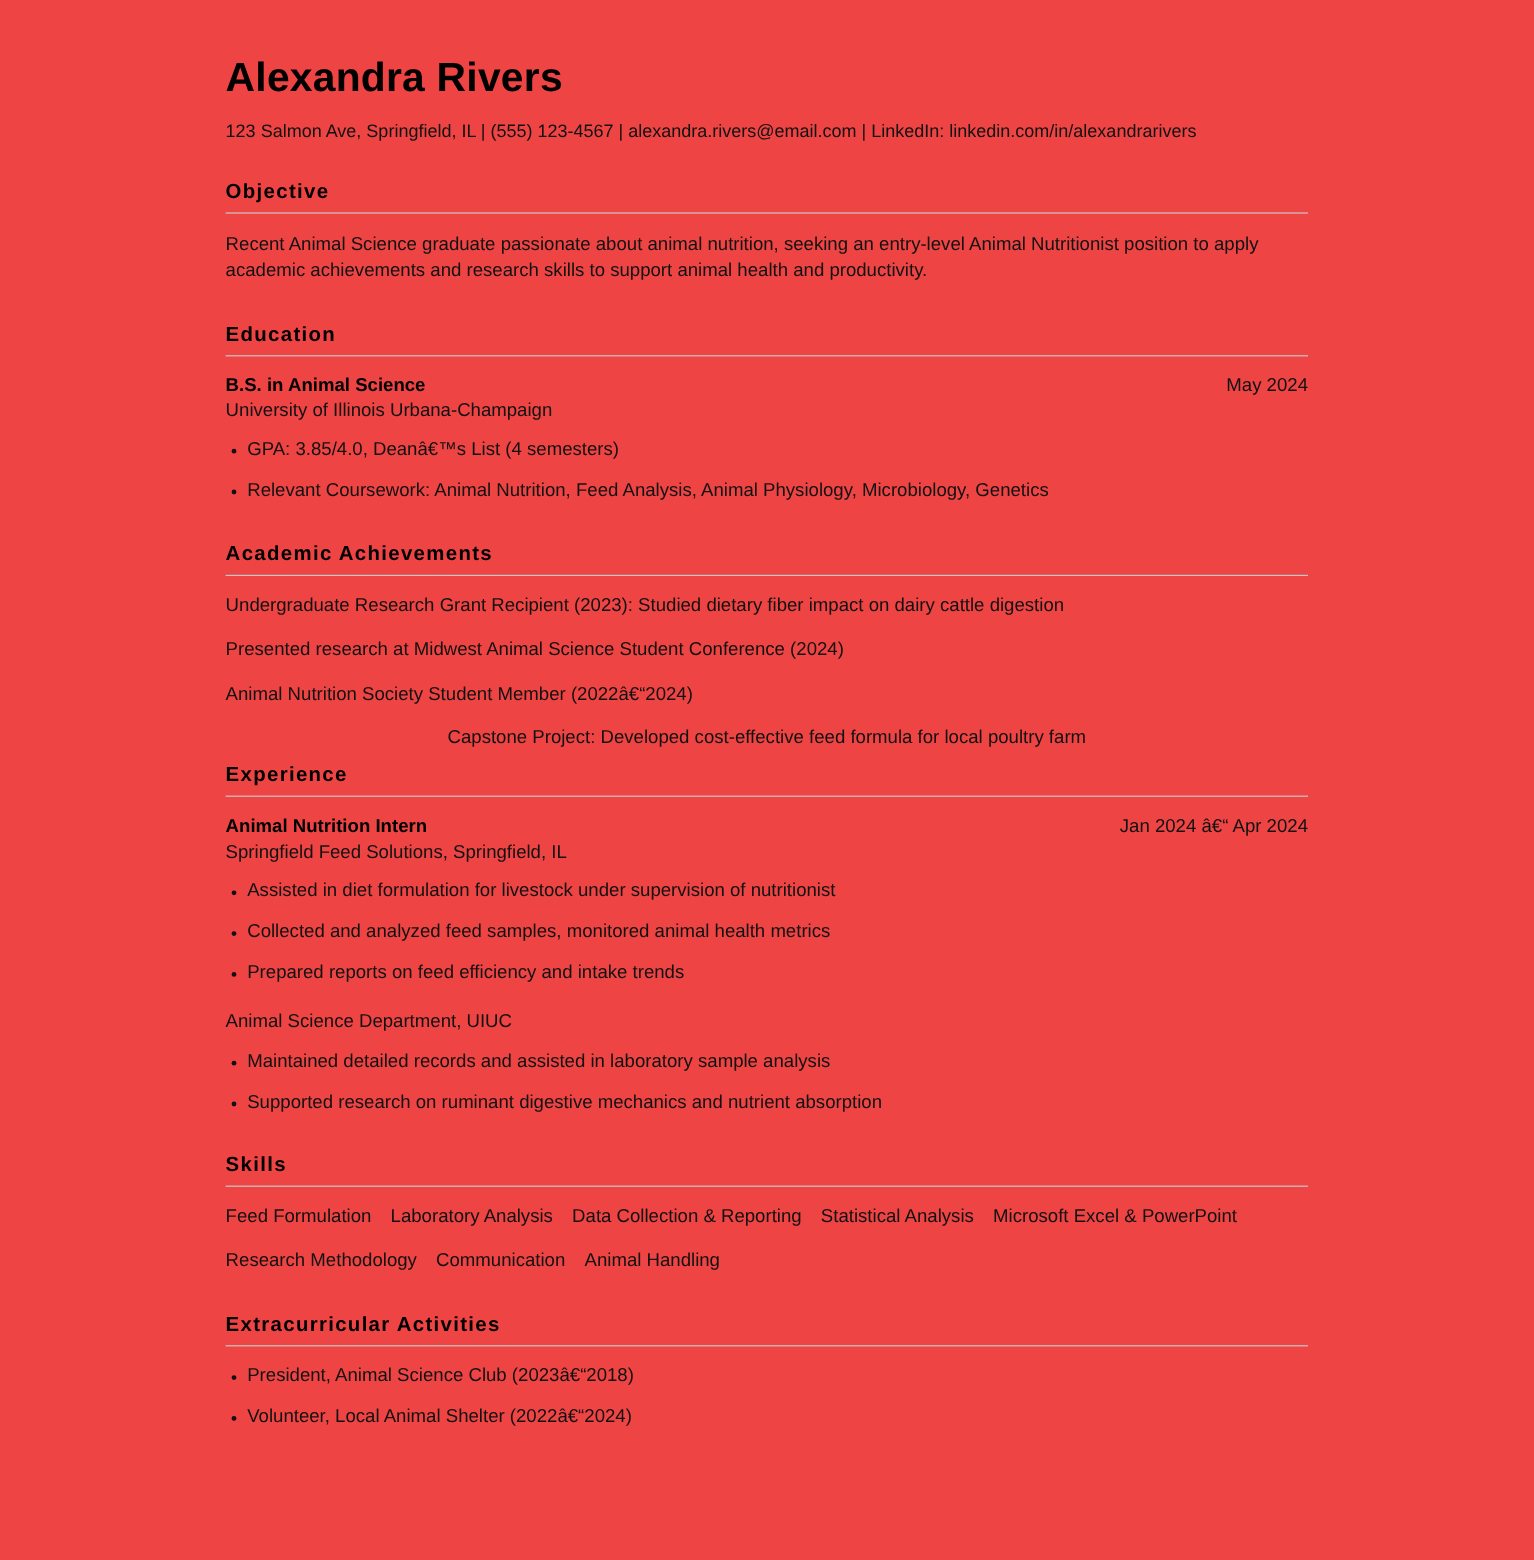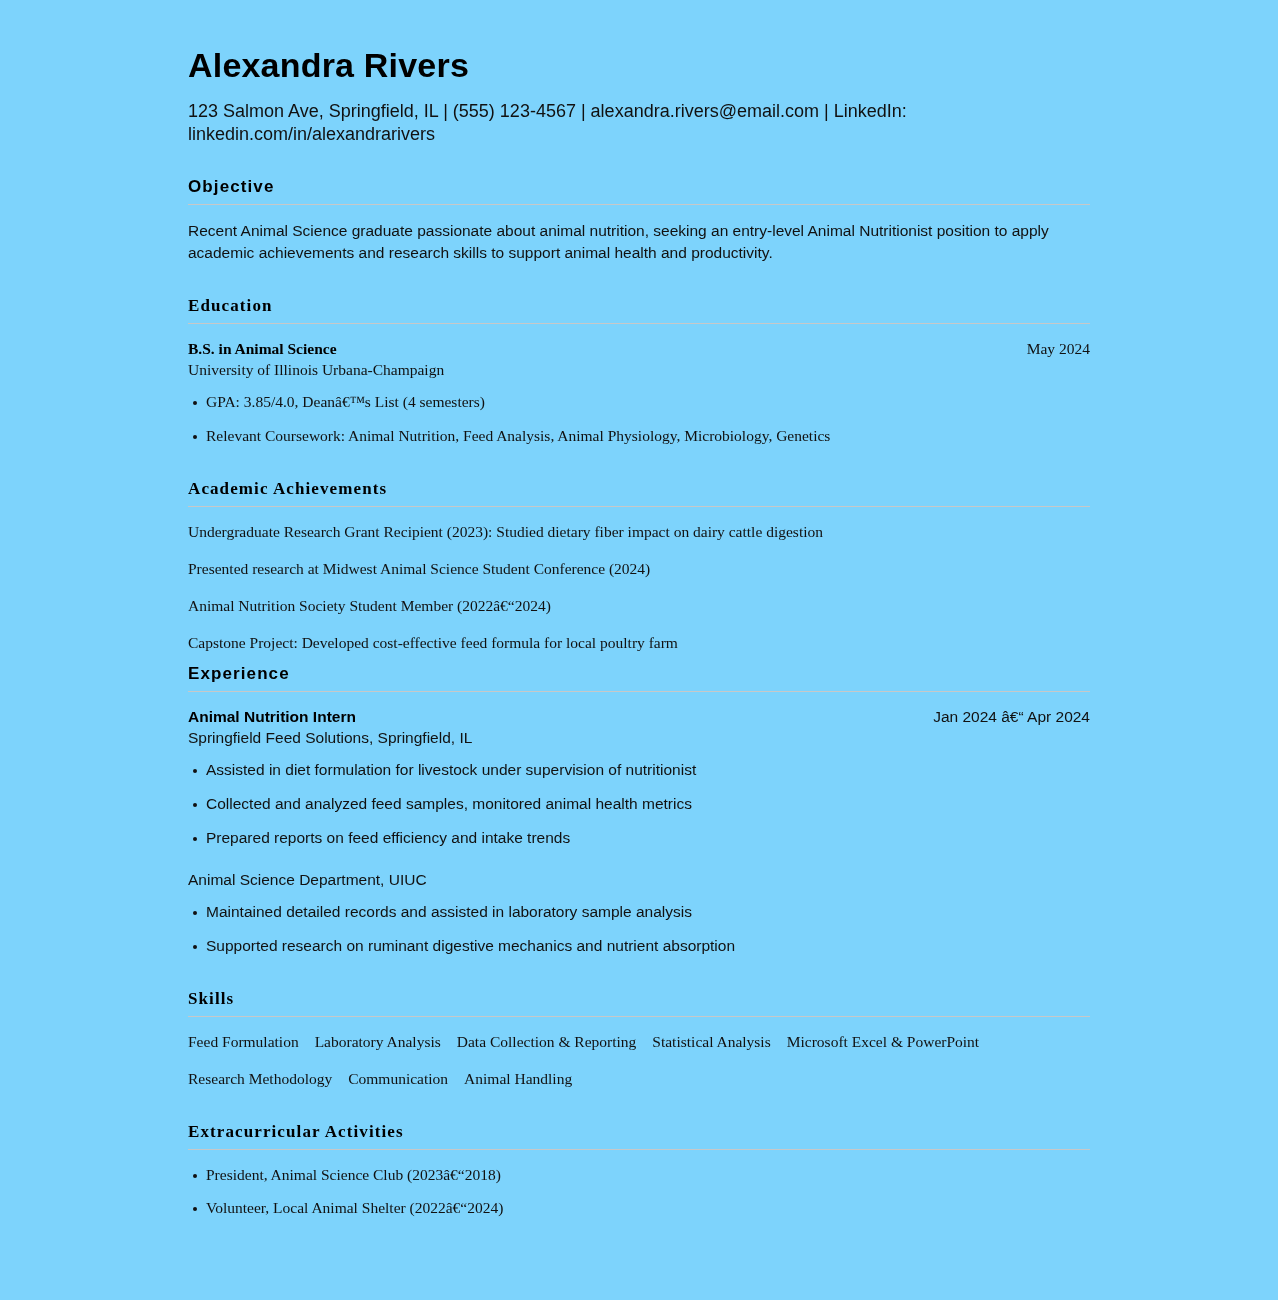--- a/index.html
+++ b/index.html
@@ -12,32 +12,32 @@
     height: 1300px;
     font-family: "Liberation Sans", sans-serif;
     color: #000000;
     -webkit-font-smoothing: antialiased;
   }
   .page {
     box-sizing: border-box;
     width: 1278px;
     min-height: 1300px;
     padding: 46px 188px 0 188px;
-    background: #7dd3fc;
+    background: #ef4444;
   }
   .name {
     font-size: 34px;
     font-weight: bold;
     line-height: 1.12;
     letter-spacing: 0.2px;
     margin: 0 0 16px 0;
     color: #000;
   }
   .contact {
-    font-size: 18px;
+    font-size: 15px;
     line-height: 1.3;
     margin: 0 0 30px 0;
     color: #111;
   }
   .section {
     margin: 0 0 6px 0;
   }
   .section-title {
     font-size: 17px;
     font-weight: bold;
@@ -105,35 +105,35 @@
     height: 4px;
     border-radius: 50%;
     background: #111;
   }
   .plain-list > .plain-item {
     font-size: 15.5px;
     line-height: 1.35;
     color: #111;
     margin-bottom: 16px;
   }
-  .plain-list > .plain-item:last-child { margin-bottom: 10px; }
+  .plain-list > .plain-item:last-child { margin-bottom: 10px; text-align: center; }
   .skills-row {
     display: flex;
     flex-wrap: wrap;
     column-gap: 15px;
     row-gap: 13px;
     gap: 16px;
   }
   .skill {
     font-size: 15.5px;
     line-height: 1.35;
     color: #111;
     white-space: nowrap;
   }
-  .sec-gap-md { margin-top: 32px; font-family: Liberation Serif, serif; }
+  .sec-gap-md { margin-top: 32px; }
   .sec-gap-lg { }
   .entry-gap { margin-top: 21px; }
 </style>
 </head>
 <body>
 
 <div class="page">
 
   <h1 class="name">Alexandra Rivers</h1>
   <div class="contact">123 Salmon Ave, Springfield, IL  |  (555) 123-4567  |  alexandra.rivers@email.com  |  LinkedIn: linkedin.com/in/alexandrarivers</div>

